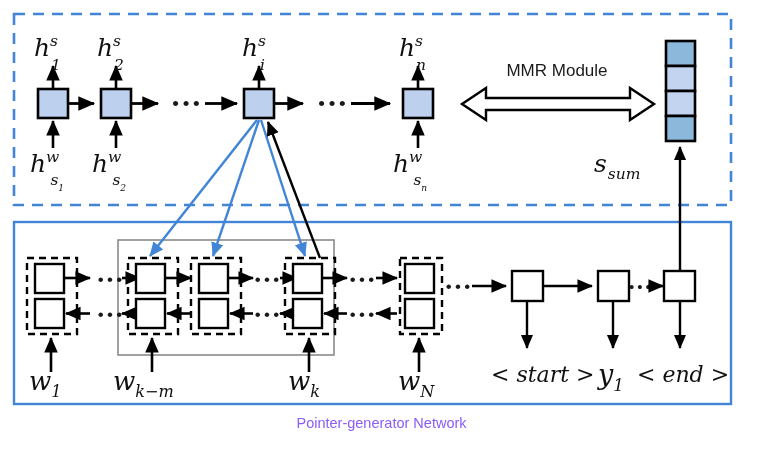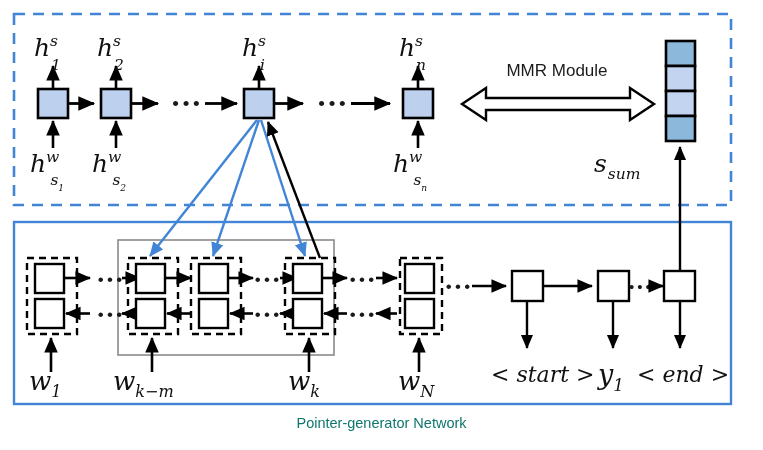--- a/index.html
+++ b/index.html
@@ -223,14 +223,14 @@
 
   <line x1="257" y1="120" x2="150" y2="256" stroke="#4285d6" stroke-width="2.4" marker-end="url(#ahb)"></line>
   <line x1="259" y1="120" x2="213" y2="256" stroke="#4285d6" stroke-width="2.4" marker-end="url(#ahb)"></line>
   <line x1="261" y1="120" x2="305" y2="256" stroke="#4285d6" stroke-width="2.4" marker-end="url(#ahb)"></line>
 
   <line x1="320" y1="258" x2="268" y2="122" stroke="#000000" stroke-width="2.4" marker-end="url(#ah)"></line>
 
 </svg>
 
 <div style="position:absolute;left:0;top:415px;width:763px;text-align:center;
-            font-family:'Liberation Sans','DejaVu Sans',sans-serif;font-size:14.5px;color:#0f766e;">Pointer-generator Network</div>
+            font-family:'Liberation Sans','DejaVu Sans',sans-serif;font-size:14.5px;color:#8b5cf6;">Pointer-generator Network</div>
 </div>
 
 </body></html>

